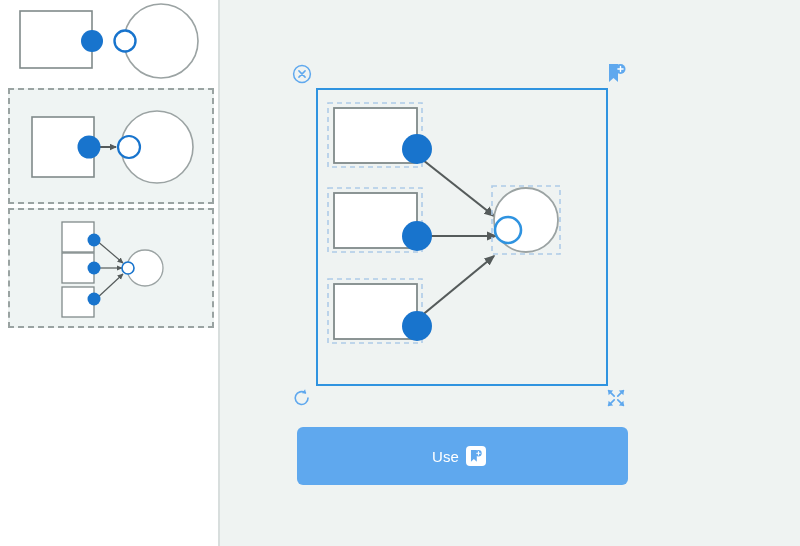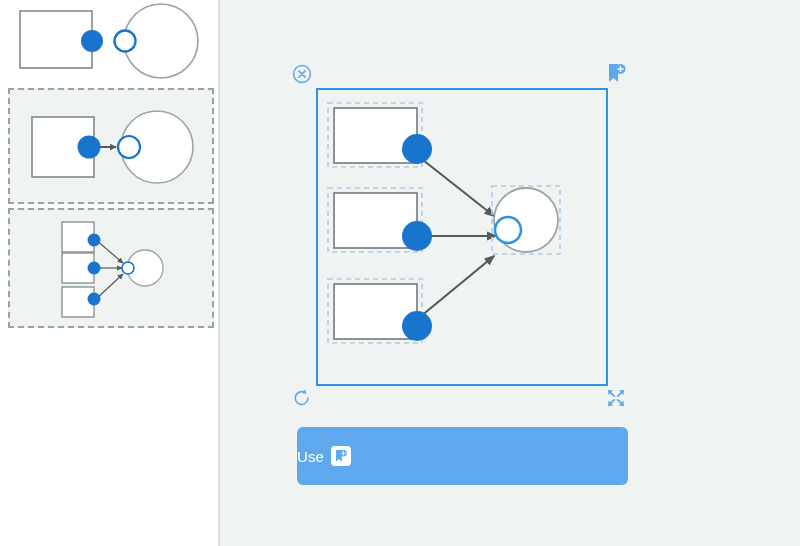--- a/index.html
+++ b/index.html
@@ -104,20 +104,21 @@
   .hint-banner {
     position: absolute;
     left: 77px;     
     top: 427px;
     width: 331px;
     height: 58px;
     background: #5FA8EE;
     border-radius: 6px;
     display: flex;
     align-items: center;
+    justify-content: center;
     box-sizing: border-box;
     color: #ffffff;
     font-size: 15px;
     letter-spacing: 0.1px;
     white-space: nowrap;
   }
   .hint-text-pre, .hint-text-post { color: #ffffff; }
   .hint-icon-badge {
     display: inline-flex;
     align-items: center;

